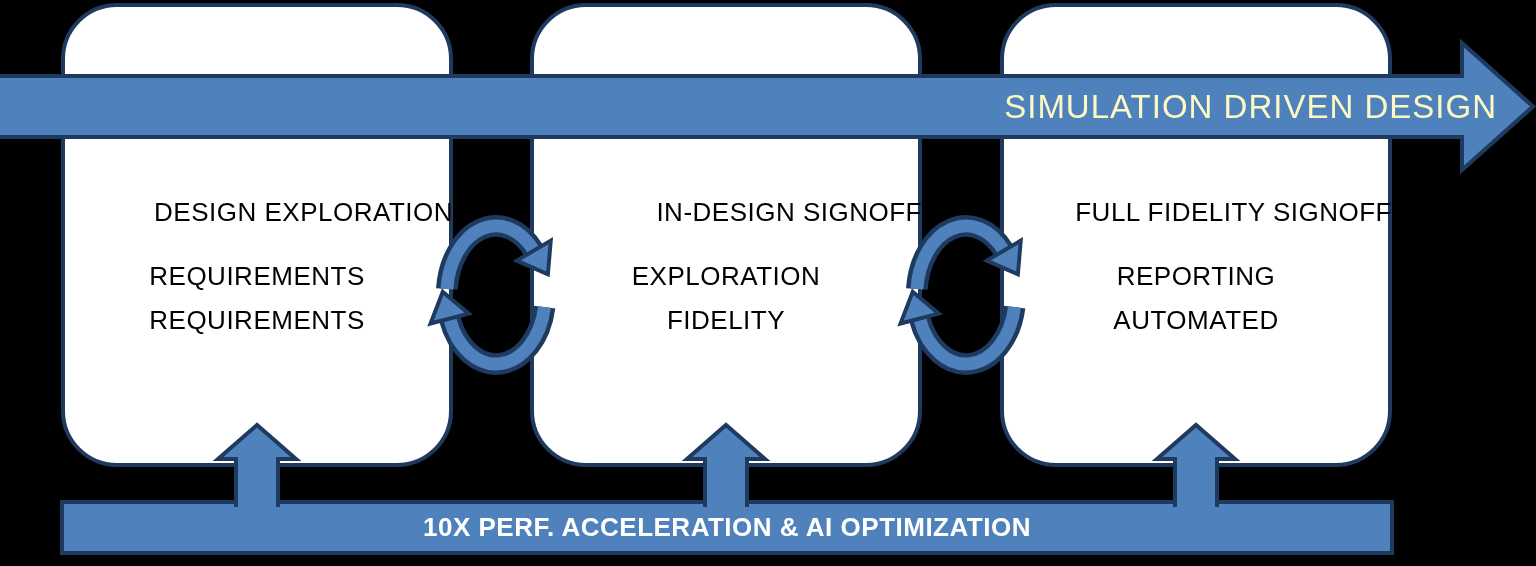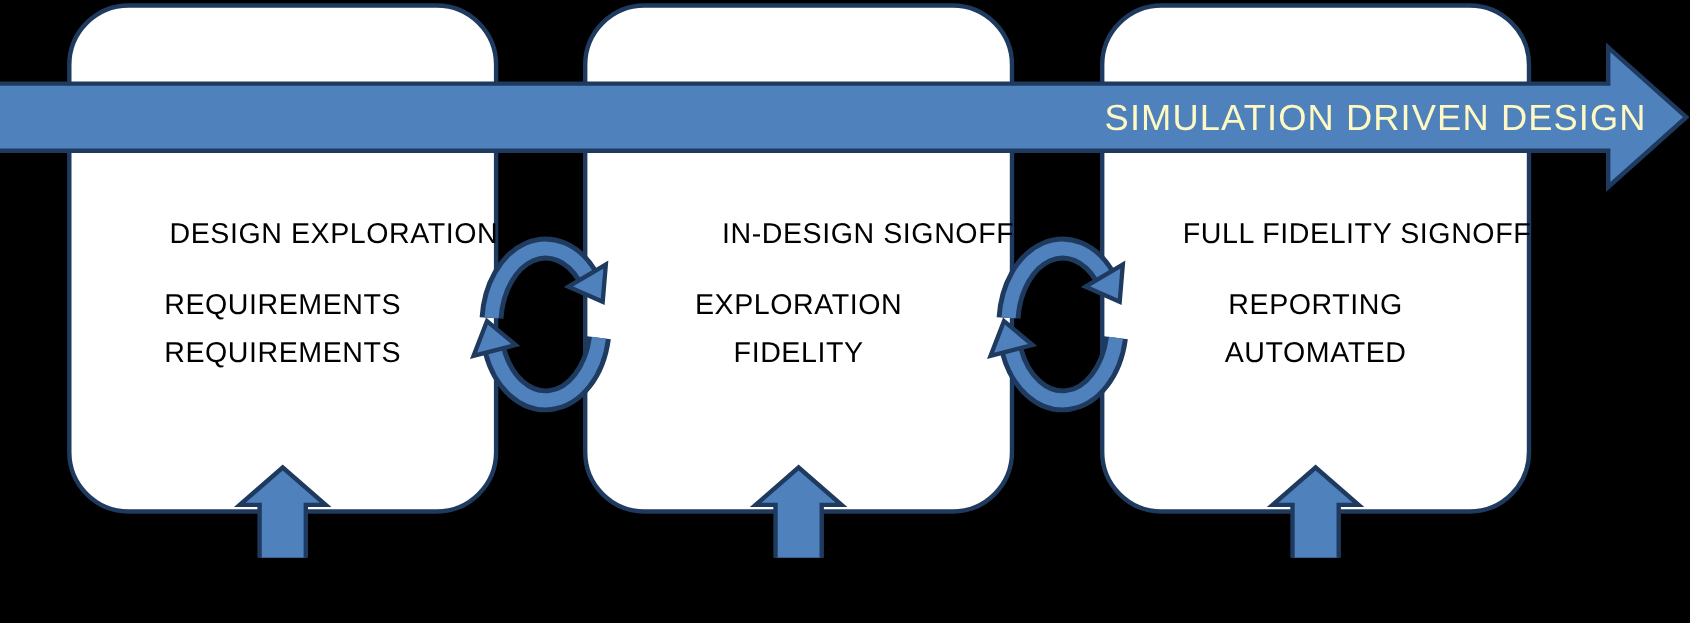--- a/index.html
+++ b/index.html
@@ -77,20 +77,23 @@
     </div>
   </div>
   <div class="stage-text" id="stxt3">
     <div class="stage-title">FULL FIDELITY SIGNOFF</div>
     <div class="stage-sub">
       <div>REPORTING</div>
       <div>AUTOMATED</div>
     </div>
   </div>
 
+  <div id="bottom-bar">
+    <div id="bottom-label">10X PERF. ACCELERATION &amp; AI OPTIMIZATION</div>
+  </div>
 
   <svg id="uparrows-svg" viewBox="0 0 1536 566">
     <g>
       <polygon points="236,507 236,459 218,459 257,425 296,459 278,459 278,507" fill="#4f81bd"></polygon>
       <path d="M 236,507 L 236,459 L 218,459 L 257,425 L 296,459 L 278,459 L 278,507" fill="none" stroke="#1f3a5f" stroke-width="4" stroke-linejoin="miter"></path>
     </g>
     <g>
       <polygon points="705,507 705,459 687,459 726,425 765,459 747,459 747,507" fill="#4f81bd"></polygon>
       <path d="M 705,507 L 705,459 L 687,459 L 726,425 L 765,459 L 747,459 L 747,507" fill="none" stroke="#1f3a5f" stroke-width="4" stroke-linejoin="miter"></path>
     </g>

